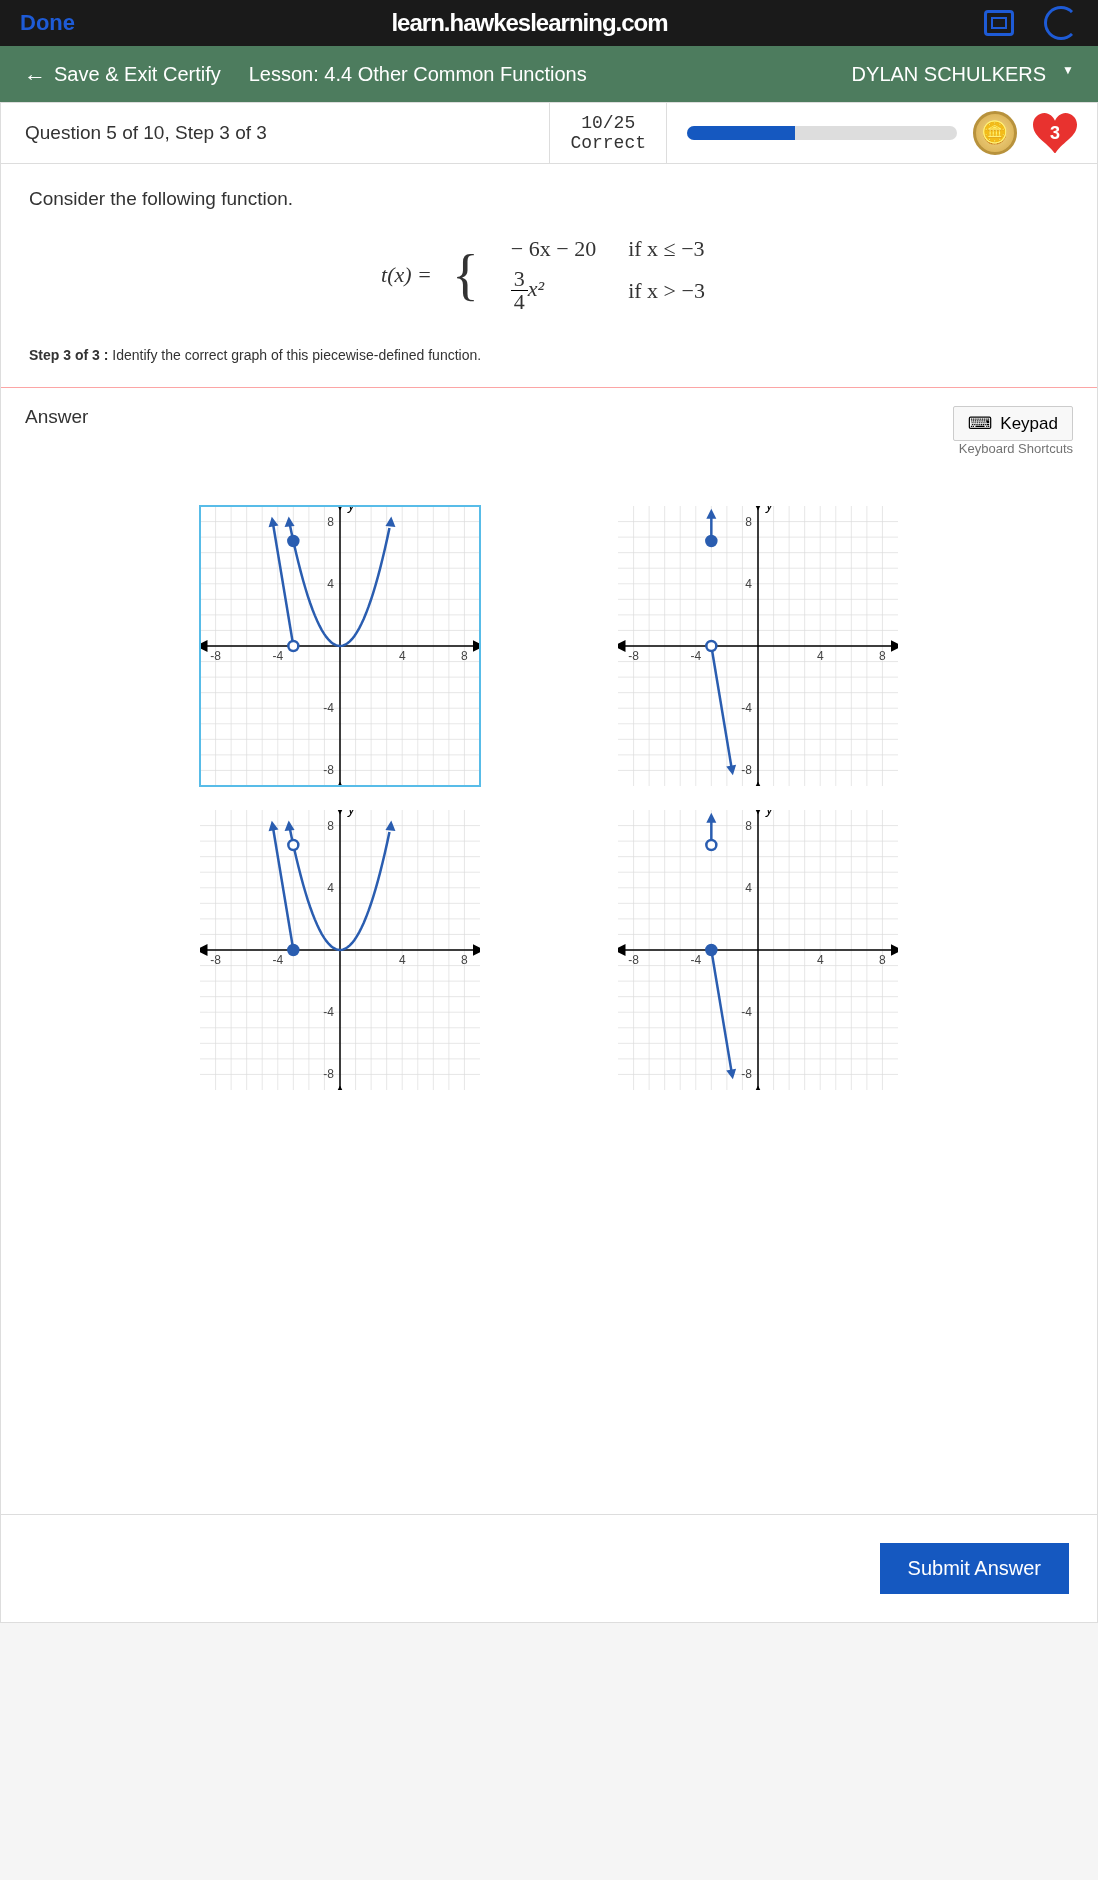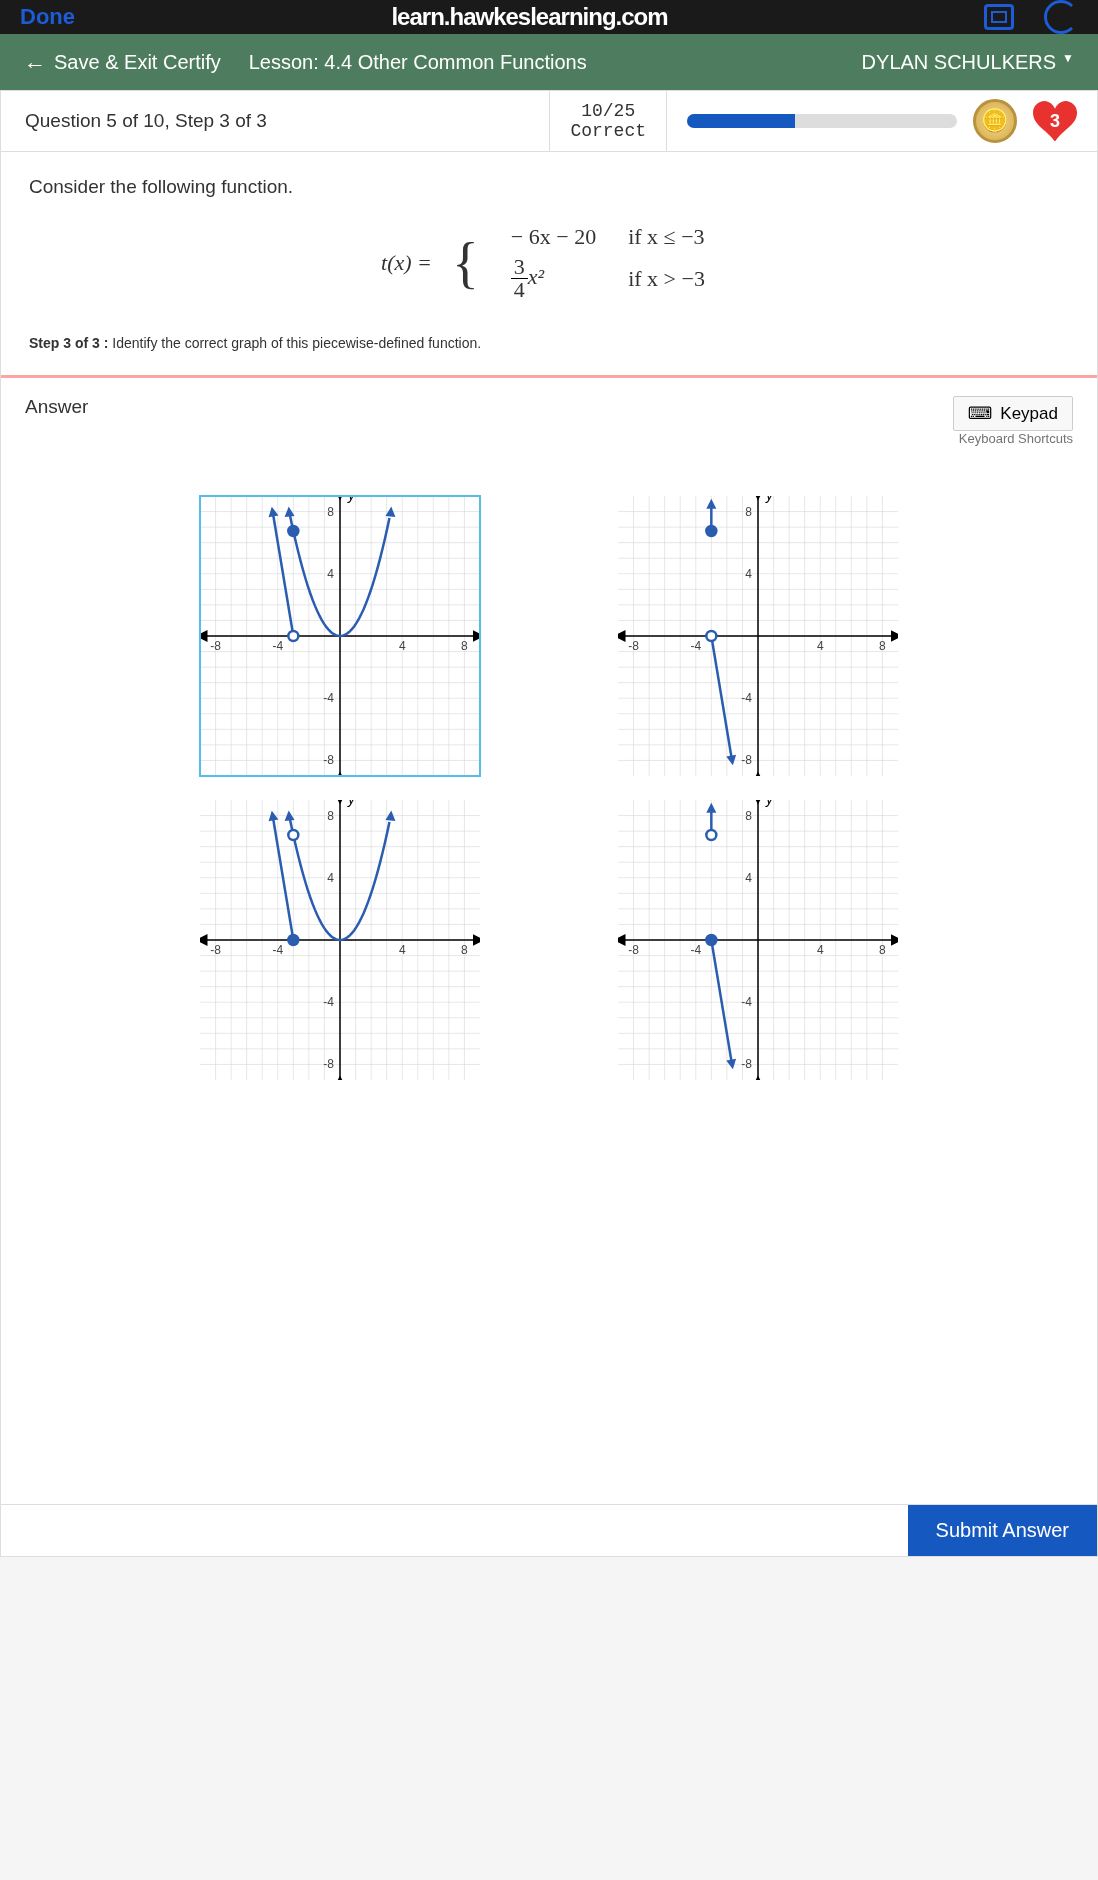--- a/index.html
+++ b/index.html
@@ -1,55 +1,55 @@
 <!DOCTYPE html>
 <html><head>
 <meta charset="utf-8">
 <style>
 *{box-sizing:border-box;margin:0;padding:0}
 body{font-family:-apple-system,BlinkMacSystemFont,"Segoe UI",Arial,sans-serif;background:#f5f5f5;width:1098px}
-.topbar{height:34px;background:#1a1a1a;display:flex;align-items:center;padding:0 20px;color:#fff}
+.topbar{height:46px;background:#1a1a1a;display:flex;align-items:center;padding:0 20px;color:#fff}
 .topbar-left{font-size:22px;font-weight:800;color:#1e5bd6}
 .topbar-url{flex:1;text-align:center;font-size:24px;font-weight:800;color:#fff;letter-spacing:-1px}
 .topbar-icons{display:flex;gap:30px;align-items:center}
 .tab-icon{width:30px;height:26px;border:3px solid #1e5bd6;border-radius:4px;position:relative}
 .tab-icon::after{content:"";position:absolute;inset:4px;border:2px solid #1e5bd6}
 .refresh-icon{width:34px;height:34px;border:3px solid #1e5bd6;border-radius:50%;border-right-color:transparent}
 .greenbar{background:#4d7c5e;display:flex;align-items:center;padding:0 24px;height:56px;color:#fff;font-size:20px}
 .greenbar .save{display:flex;align-items:center;gap:8px;margin-right:28px}
 .greenbar .arrow{font-size:22px}
-.greenbar .user{margin-left:auto;display:flex;align-items:flex-start;}
+.greenbar .user{margin-left:auto;display:flex;align-items:flex-start;gap:10px}
 .greenbar .chev{font-size:12px;margin-left:6px}
 .content{background:#fff;margin:0;border:1px solid #ddd}
 .qbar{display:flex;align-items:center;border-bottom:1px solid #ddd}
 .qtitle{padding:18px 24px;font-size:19px;font-weight:400;color:#333}
 .correct-box{margin-left:auto;border-left:1px solid #ddd;border-right:1px solid #ddd;padding:10px 20px;text-align:center;font-family:"Courier New",monospace;font-size:18px;color:#333}
 .progress-wrap{display:flex;align-items:center;gap:16px;padding:0 20px}
 .progress{width:270px;height:14px;background:#ddd;border-radius:8px;overflow:hidden}
 .progress-fill{height:100%;background:#1558c0;width:40%}
 .coin{width:44px;height:44px;border-radius:50%;background:radial-gradient(circle,#f5d988,#d4a94c);border:3px solid #b8923c;display:flex;align-items:center;justify-content:center;font-size:22px}
 .heart{position:relative;width:44px;height:40px;display:flex;align-items:center;justify-content:center}
 .heart svg{position:absolute;inset:0}
 .heart span{position:relative;color:#fff;font-weight:700;font-size:18px;z-index:1}
-.problem{padding:24px 28px;border-bottom:3px solid #fca5a5;color:#333;font-size:19px}
+.problem{padding:24px 28px;border-bottom:1px solid #fca5a5;color:#333;font-size:19px}
 .problem .intro{margin-bottom:20px}
 .func{text-align:center;font-family:'Times New Roman',serif;font-size:22px;margin:12px 0 28px 0}
 .func td{padding:2px 10px;text-align:left}
 .func .brace{font-size:56px;line-height:1}
 .step{font-size:14px}
 .step b{font-weight:700}
 .answer-hdr{display:flex;align-items:flex-start;padding:18px 24px 0 24px}
 .answer-hdr .label{font-weight:400;font-size:19px;color:#333}
 .answer-hdr .right{margin-left:auto;text-align:right}
 .keypad-btn{border:1px solid #ccc;background:#f8f8f8;padding:6px 14px;font-size:17px;display:inline-flex;align-items:center;gap:8px;border-radius:2px}
 .shortcuts{color:#737373;font-size:13px;}
 .graphs{display:grid;grid-template-columns:1fr 1fr;gap:20px;padding:50px 140px 40px 140px;justify-items:center}
 .graph-cell{cursor:pointer}
 .graph-cell.selected svg{outline:2px solid #58bce8;outline-offset:-1px;background:#f0faff}
-.footer{display:flex;justify-content:flex-end;border-top:1px solid #ddd;margin-top:380px}
+.footer{display:flex;justify-content:flex-end;padding:28px;border-top:1px solid #ddd;margin-top:380px}
 .submit{background:#1558c0;color:#fff;border:none;padding:14px 28px;font-size:20px;cursor:pointer}
 </style>
 </head>
 <body>
 
 <div class="topbar">
   <div class="topbar-left">Done</div>
   <div class="topbar-url">learn.hawkeslearning.com</div>
   <div class="topbar-icons">
     <div class="tab-icon"></div>

